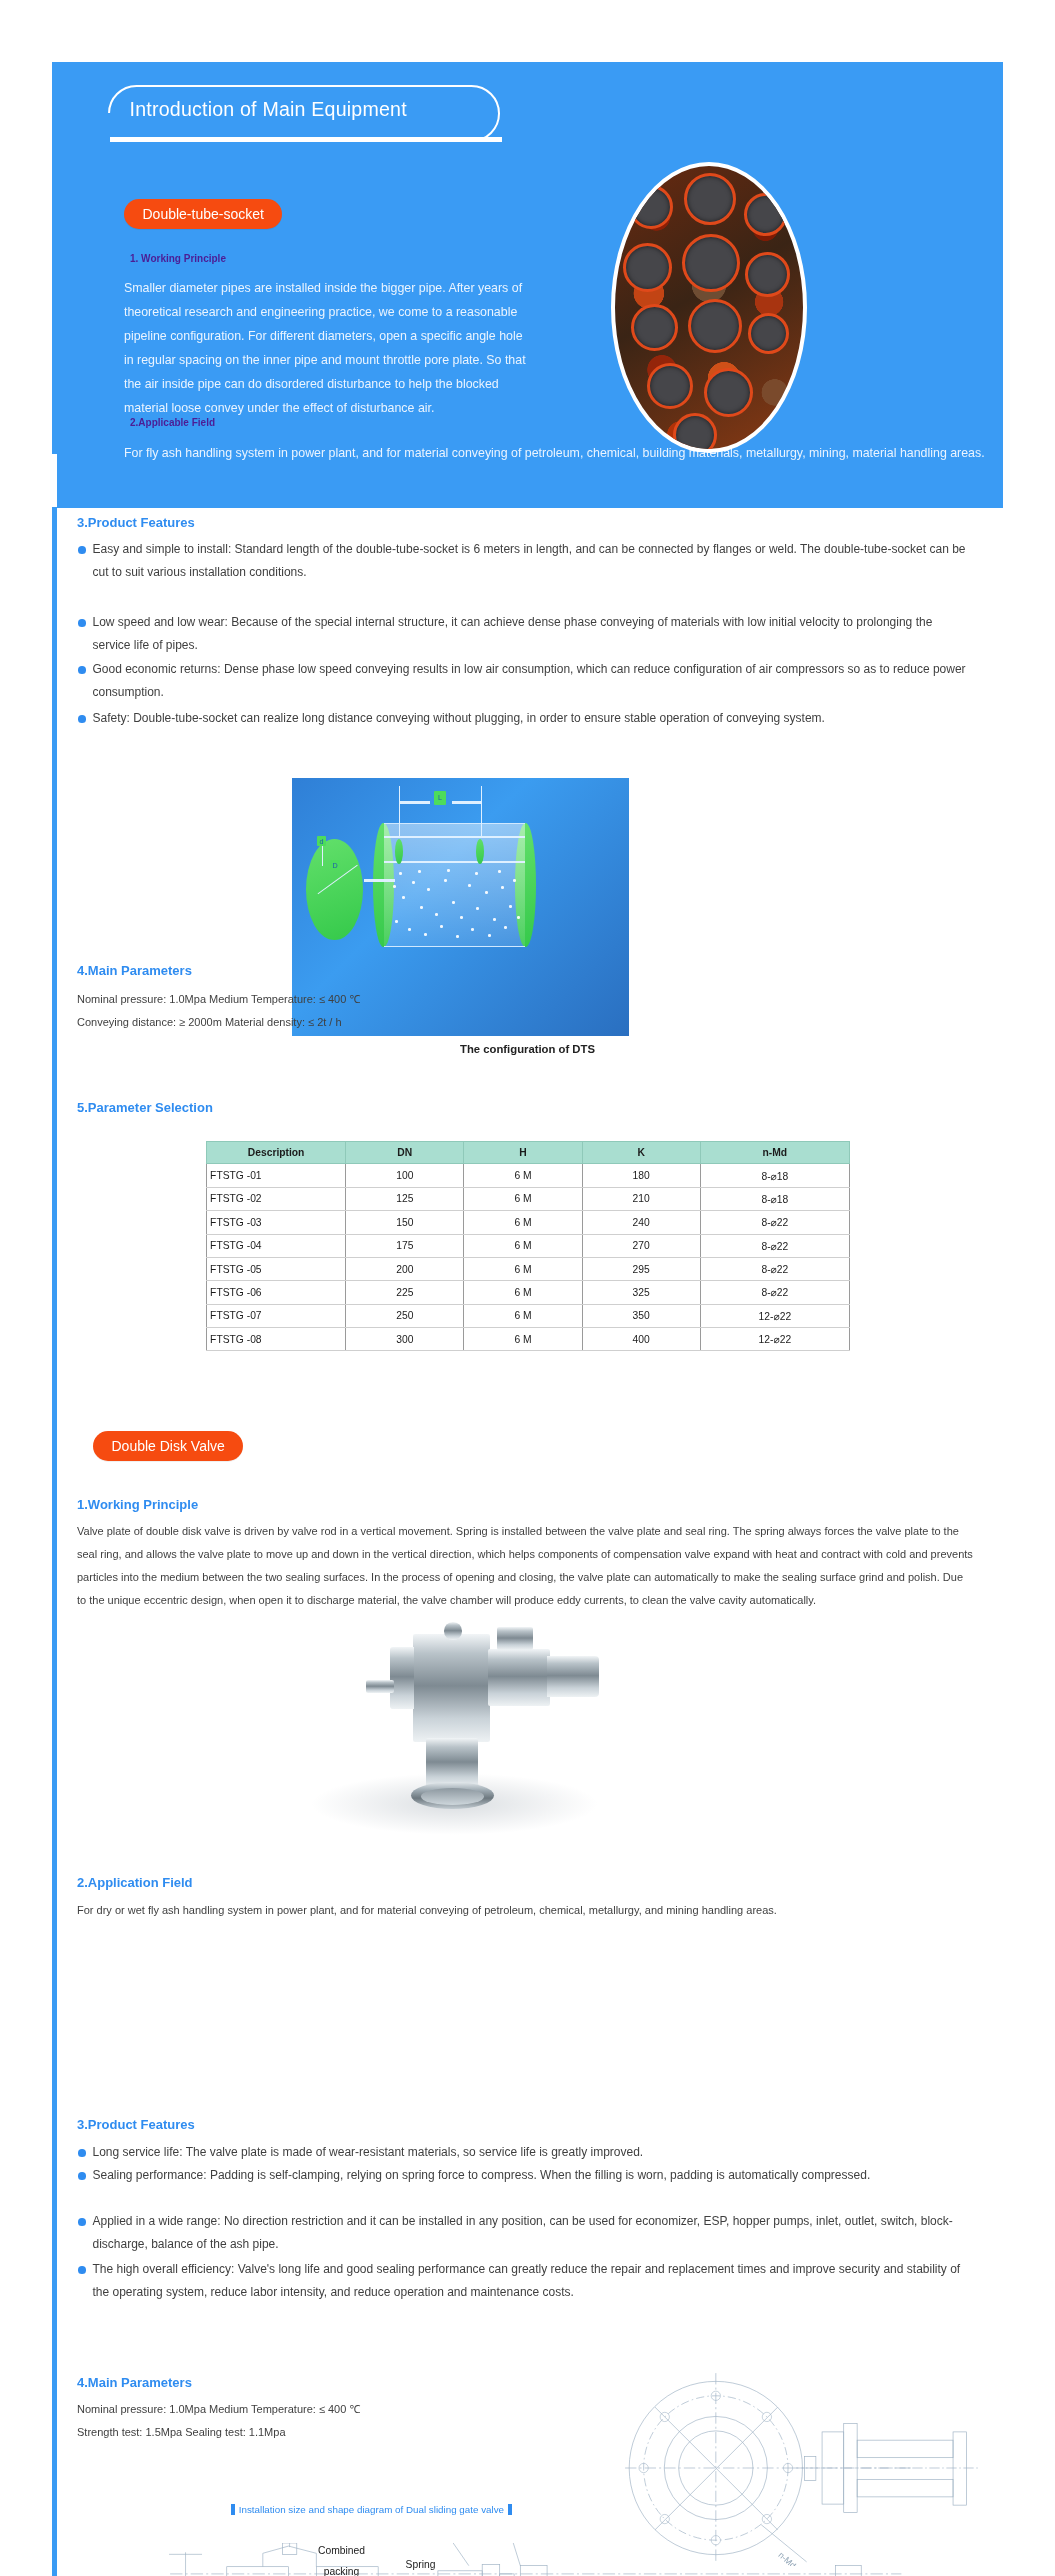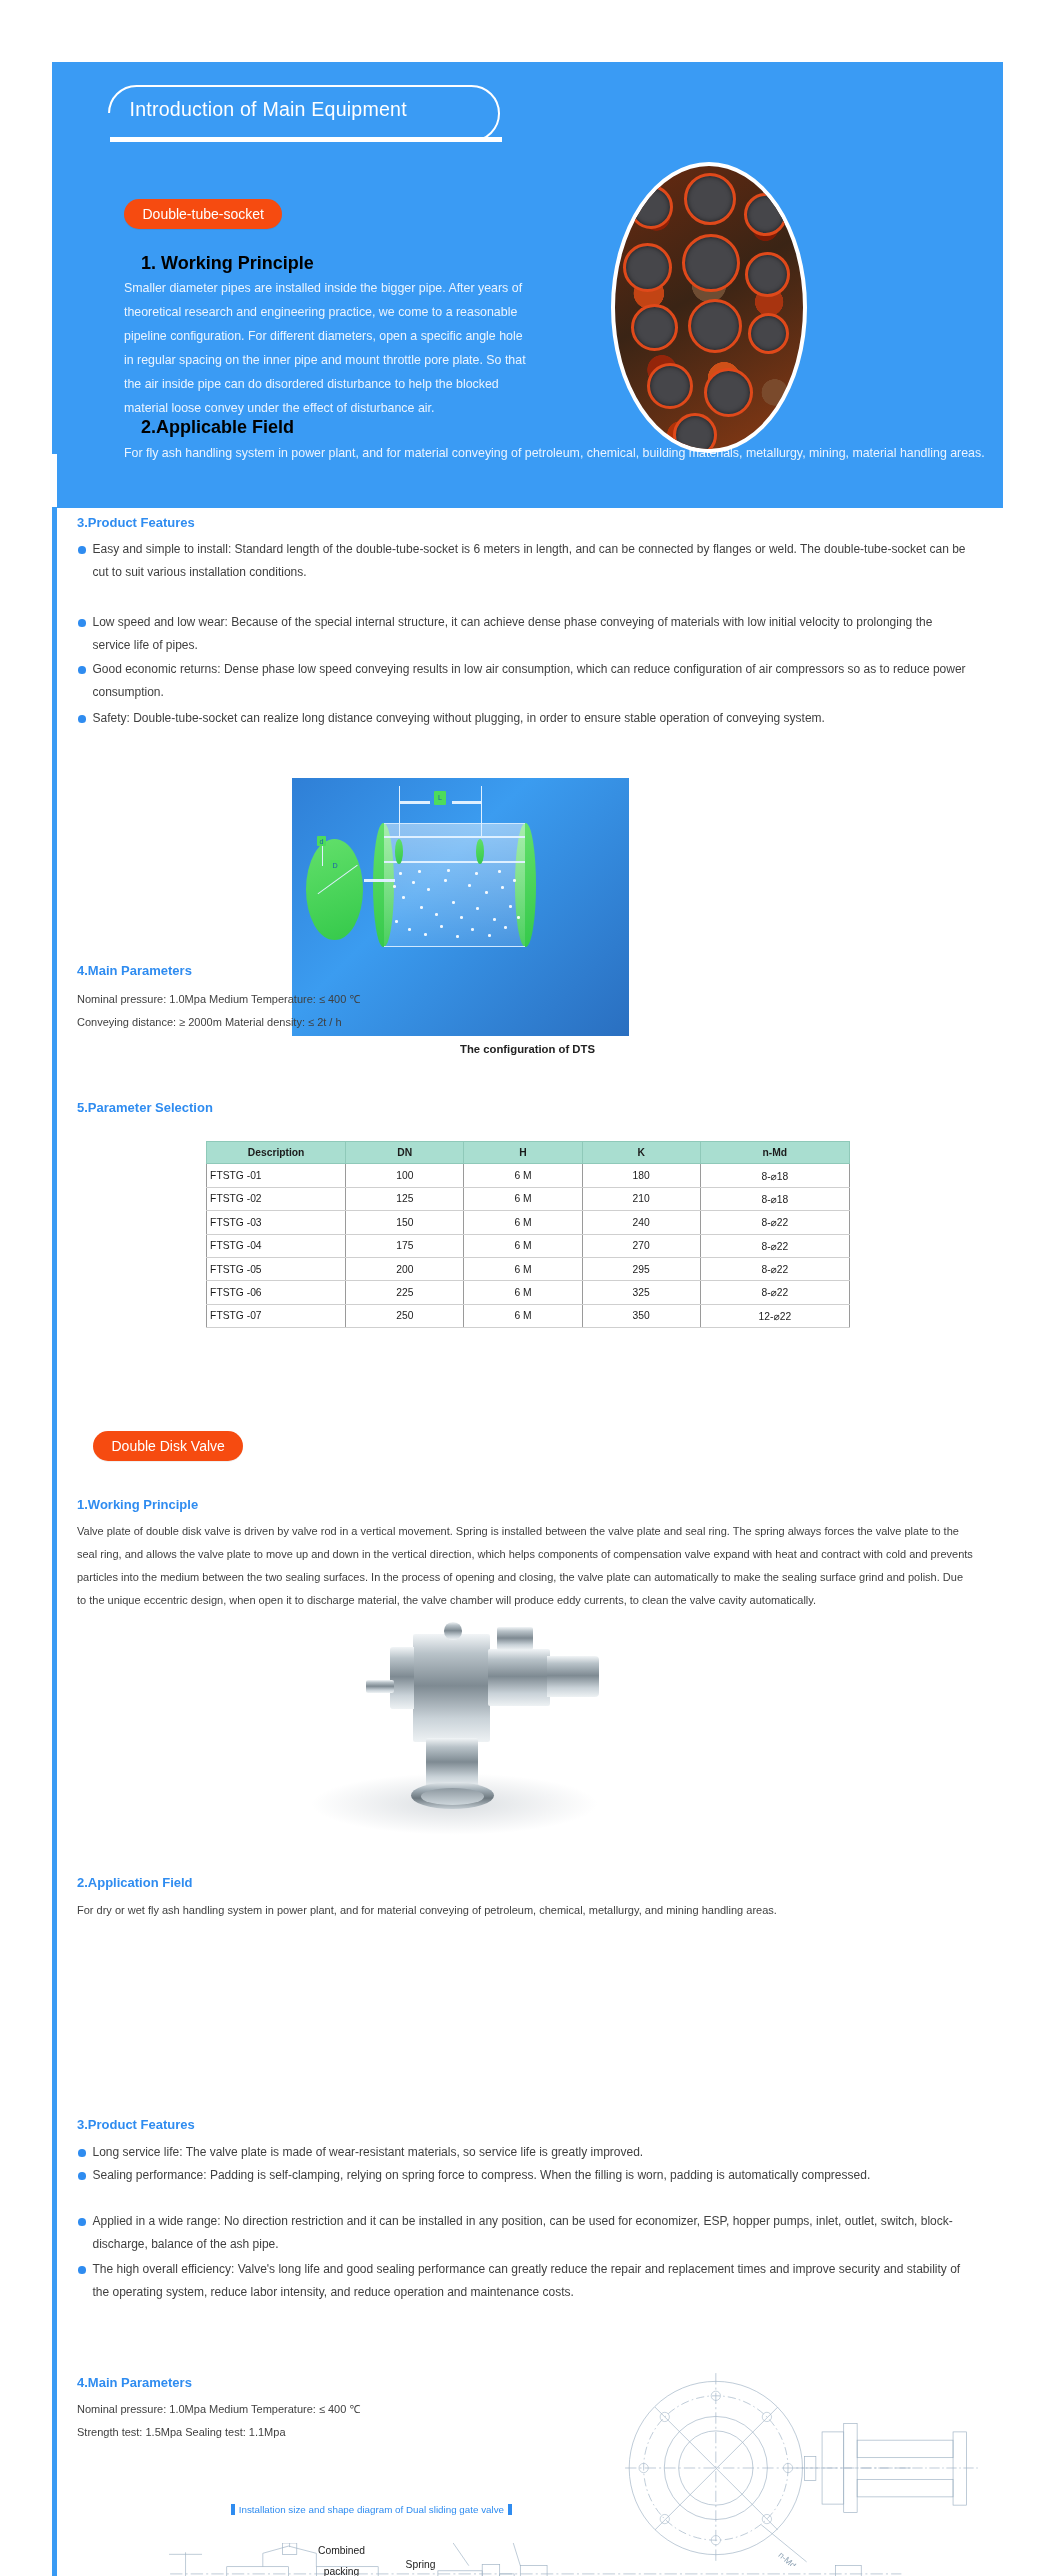--- a/index.html
+++ b/index.html
@@ -61,22 +61,22 @@
     font-size:14px;
     padding:7.2px 18.5px;
     white-space:nowrap;
     box-shadow:0 1px 0 rgba(0,0,0,.06);
   }
   .pill-hero {
     position:absolute; left:67px; top:137px;
   }
 
   .hero-h {
-    position:absolute; left:84px;
-    font-size:18px; color:#000000; font-weight:bold;
+    position:absolute; left:73px;
+    font-size:10px; color:#4c1d95; font-weight:bold;
     white-space:nowrap;
   }
   .hero-p {
     position:absolute; left:67px;
     font-size:12.4px; color:#eaf4ff; line-height:24px;
     width:407px;
   }
 
   .hero-photo {
     position:absolute; left:554px; top:100px;
@@ -387,20 +387,27 @@
         <td>325</td>
         <td>8-⌀22</td>
       </tr>
       <tr>
         <td class="desc">FTSTG -07</td>
         <td>250</td>
         <td>6 M</td>
         <td>350</td>
         <td>12-⌀22</td>
       </tr>
+      <tr>
+        <td class="desc">FTSTG -08</td>
+        <td>300</td>
+        <td>6 M</td>
+        <td>400</td>
+        <td>12-⌀22</td>
+      </tr>
     </tbody>
 </table>
 
 <div class="pill pill-abs" style="left:93px; top:1431px;">Double Disk Valve</div>
 
 <div class="sec-h" style="top:1497px;">1.Working Principle</div>
 <div class="para" style="top:1520px;">Valve plate of double disk valve is driven by valve rod in a vertical movement. Spring is installed between the valve plate and seal ring. The spring always forces the valve plate to the seal ring, and allows the valve plate to move up and down in the vertical direction, which helps components of compensation valve expand with heat and contract with cold and prevents particles into the medium between the two sealing surfaces. In the process of opening and closing, the valve plate can automatically to make the sealing surface grind and polish. Due to the unique eccentric design, when open it to discharge material, the valve chamber will produce eddy currents, to clean the valve cavity automatically.</div>
 
 <div class="photo-ddv">
   <div class="shadow-soft" style="left:20.6px; top:155px; width:289px; height:62px;"></div>

